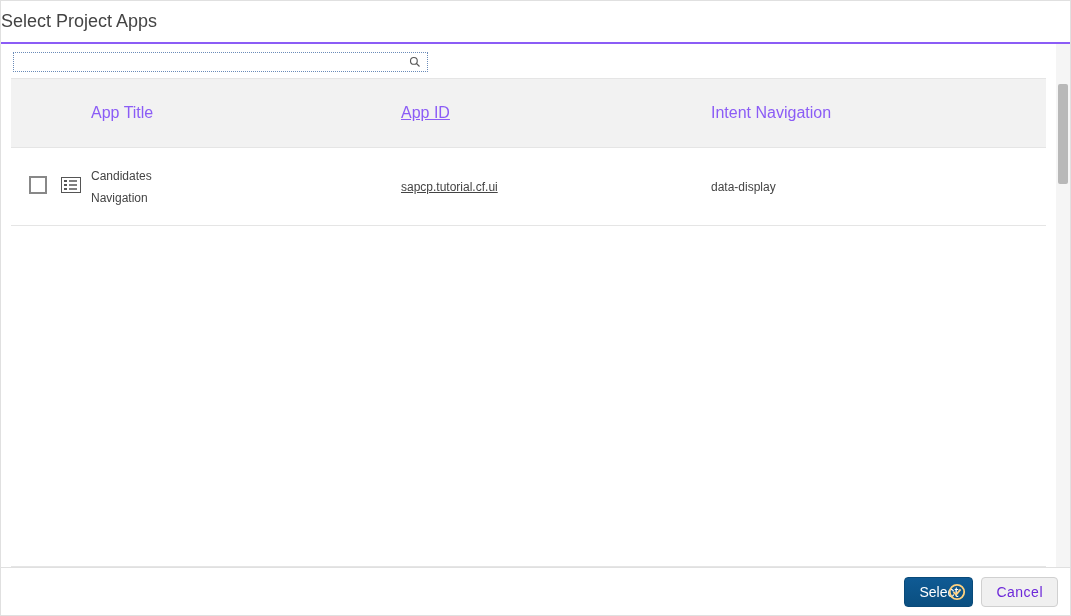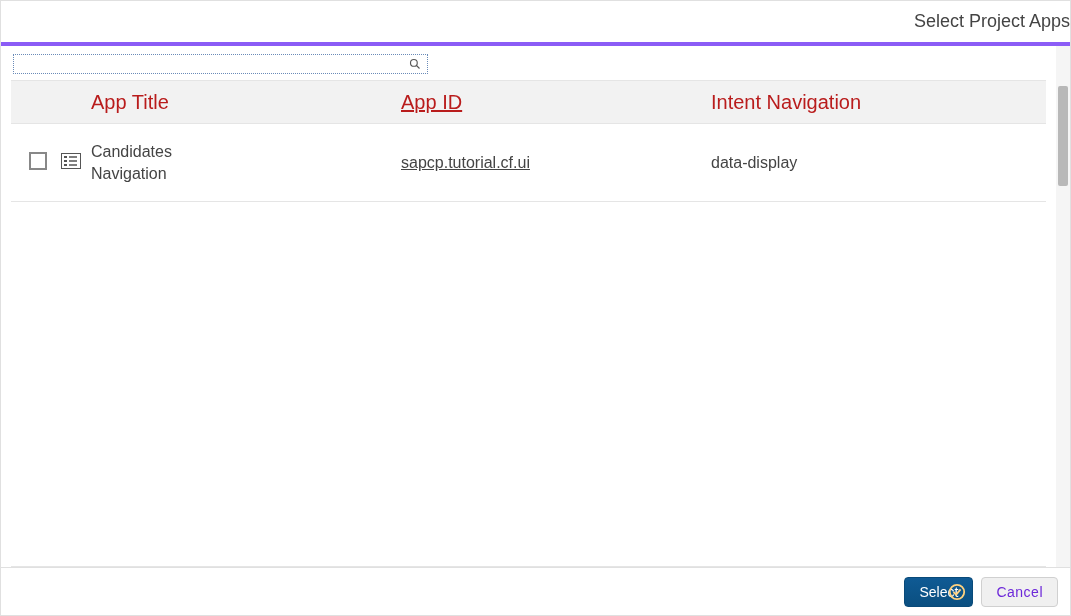--- a/index.html
+++ b/index.html
@@ -13,23 +13,23 @@
       background: #ffffff;
       width: 1071px;
       height: 616px;
       display: flex;
       flex-direction: column;
       border: 1px solid #e0e0e0;
       overflow: hidden;
     }
     
     .dialog-header {
-      text-align: right;
+      text-align: left;
       padding: 10px 0;
-      border-bottom: 4px solid #8b5cf6;
+      border-bottom: 2px solid #8b5cf6;
     }
     
     .dialog-title {
       font-size: 18px;
       color: #444;
       font-weight: normal;
     }
     
     .dialog-body {
       flex: 1;
@@ -71,24 +71,24 @@
     .table-container {
       flex: 1;
       border-bottom: 1px solid #e5e5e5;
     }
     
     .table-header {
       display: flex;
       background: #f2f2f2;
       border-top: 1px solid #e5e5e5;
       border-bottom: 1px solid #e5e5e5;
-      height: 44px;
-      align-items: center;
-      color: #b91c1c;
-      font-size: 20px;
+      height: 70px;
+      align-items: center;
+      color: #8b5cf6;
+      font-size: 16px;
     }
     
     .col-checkbox {
       width: 50px;
       padding-left: 18px;
     }
     
     .col-icon {
       width: 30px;
     }
@@ -105,21 +105,21 @@
     .col-intent {
       flex: 1;
     }
     
     .table-row {
       display: flex;
       align-items: center;
       height: 78px;
       border-bottom: 1px solid #e5e5e5;
       color: #444;
-      font-size: 16px;
+      font-size: 12px;
     }
     
     .checkbox {
       width: 18px;
       height: 18px;
       border: 2px solid #888;
       background: #fff;
       cursor: pointer;
       display: inline-block;
     }

